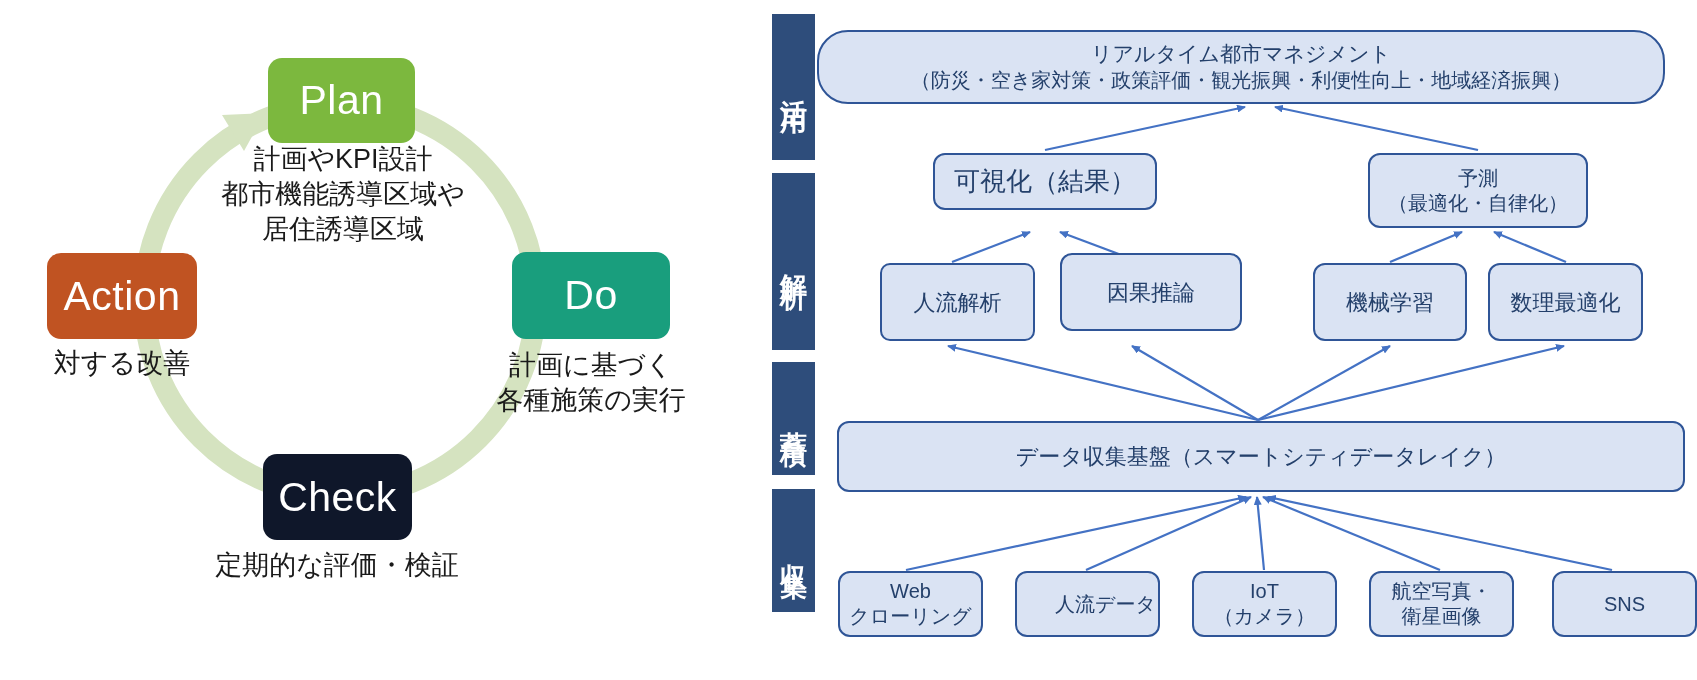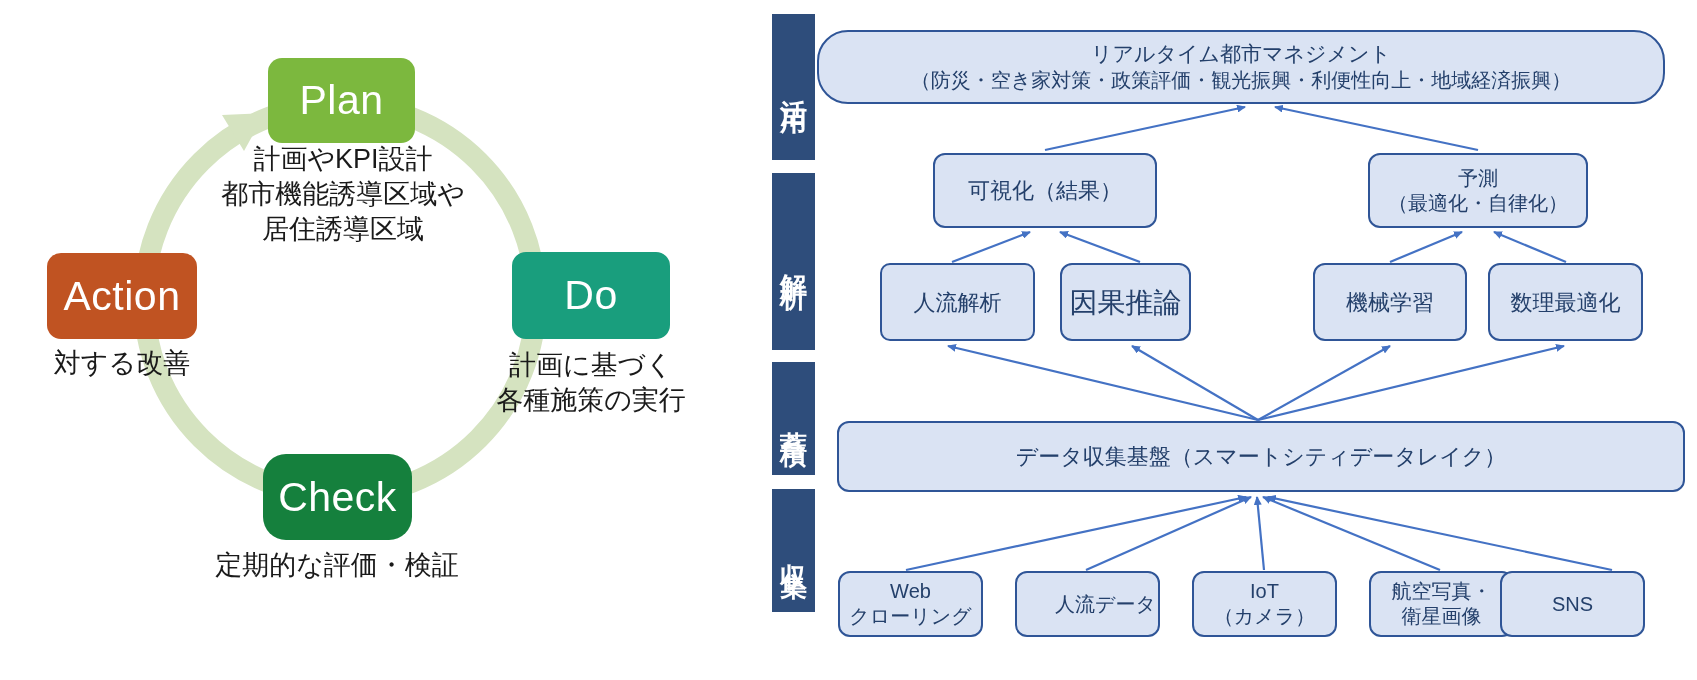--- a/index.html
+++ b/index.html
@@ -6,21 +6,21 @@
   body{font-family:"Liberation Sans","DejaVu Sans",sans-serif;}
   #canvas{position:relative;width:1697px;height:680px;background:#fff;overflow:hidden;}
   svg.layer{position:absolute;left:0;top:0;pointer-events:none;}
 
   
   .pdca-box{position:absolute;border-radius:14px;display:flex;align-items:center;justify-content:center;
             color:#fff;font-size:41px;font-weight:500;letter-spacing:.5px;z-index:2;}
   .pdca-plan{left:268px;top:58px;width:147px;height:85px;background:#7cb83e;}
   .pdca-do{left:512px;top:252px;width:158px;height:87px;background:#199e7d;}
   .pdca-action{left:47px;top:253px;width:150px;height:86px;background:#c05322;}
-  .pdca-check{left:263px;top:454px;width:149px;height:86px;background:#15803d;border-radius:23px;}
+  .pdca-check{left:263px;top:454px;width:149px;height:86px;background:#0f172a;}
   .pdca-desc{position:absolute;color:#1a1a1a;font-size:27px;line-height:35px;text-align:center;z-index:2;}
   .desc-plan{left:168px;top:142px;width:350px;}
   .desc-do{left:441px;top:348px;width:300px;}
   .desc-action{left:0px;top:346px;width:244px;}
   .desc-check{left:187px;top:548px;width:300px;}
   .pdca-desc span{display:block;}
 
   
   .stage-bar{position:absolute;left:772px;width:43px;background:#2e4d7b;color:#fff;
              display:flex;align-items:center;justify-content:center;z-index:2;}
@@ -29,29 +29,29 @@
   .bar-1{top:14px;height:146px;}
   .bar-2{top:173px;height:177px;}
   .bar-3{top:362px;height:113px;}
   .bar-4{top:489px;height:123px;}
 
   .pl-box{position:absolute;background:#dae3f3;border:2.5px solid #2f5597;border-radius:12px;
           color:#24406b;display:flex;flex-direction:column;align-items:center;justify-content:center;
           text-align:center;font-size:21px;line-height:27px;box-sizing:border-box;z-index:2;}
   .pl-top{left:817px;top:30px;width:848px;height:74px;border-radius:31px;}
   .pl-top .l2{font-size:20px;}
-  .pl-vis{left:933px;top:153px;width:224px;height:75px;font-size:22px;}
+  .pl-vis{left:933px;top:153px;width:224px;height:57px;font-size:26px;}
   .pl-pred{left:1368px;top:153px;width:220px;height:75px;font-size:20px;line-height:25px;}
   .pl-m1{left:880px;top:263px;width:155px;height:78px;font-size:22px;border-radius:10px;}
-  .pl-m2{left:1060px;top:263px;width:131px;height:78px;font-size:28px;}
+  .pl-m2{left:1060px;top:253px;width:182px;height:78px;font-size:22px;}
   .pl-m3{left:1313px;top:263px;width:154px;height:78px;font-size:22px;}
   .pl-m4{left:1488px;top:263px;width:155px;height:78px;font-size:22px;}
   .pl-store{left:837px;top:421px;width:848px;height:71px;font-size:22px;}
   .pl-src{top:571px;width:145px;height:66px;font-size:20px;line-height:25px;}
-  .src-1{left:838px;} .src-2{left:1015px;padding-left:36px;} .src-3{left:1192px;} .src-4{left:1369px;} .src-5{left:1500px;}
+  .src-1{left:838px;} .src-2{left:1015px;padding-left:36px;} .src-3{left:1192px;} .src-4{left:1369px;} .src-5{left:1552px;}
 </style>
 </head>
 <body>
 
 <div id="canvas">
 
   <svg class="layer" width="1697" height="680" viewBox="0 0 1697 680">
     <defs>
       <marker id="ah" markerWidth="9" markerHeight="8" refX="8" refY="4" orient="auto" markerUnits="userSpaceOnUse">
         <path d="M0,0 L9,4 L0,8 Z" fill="#4472c4"></path>

